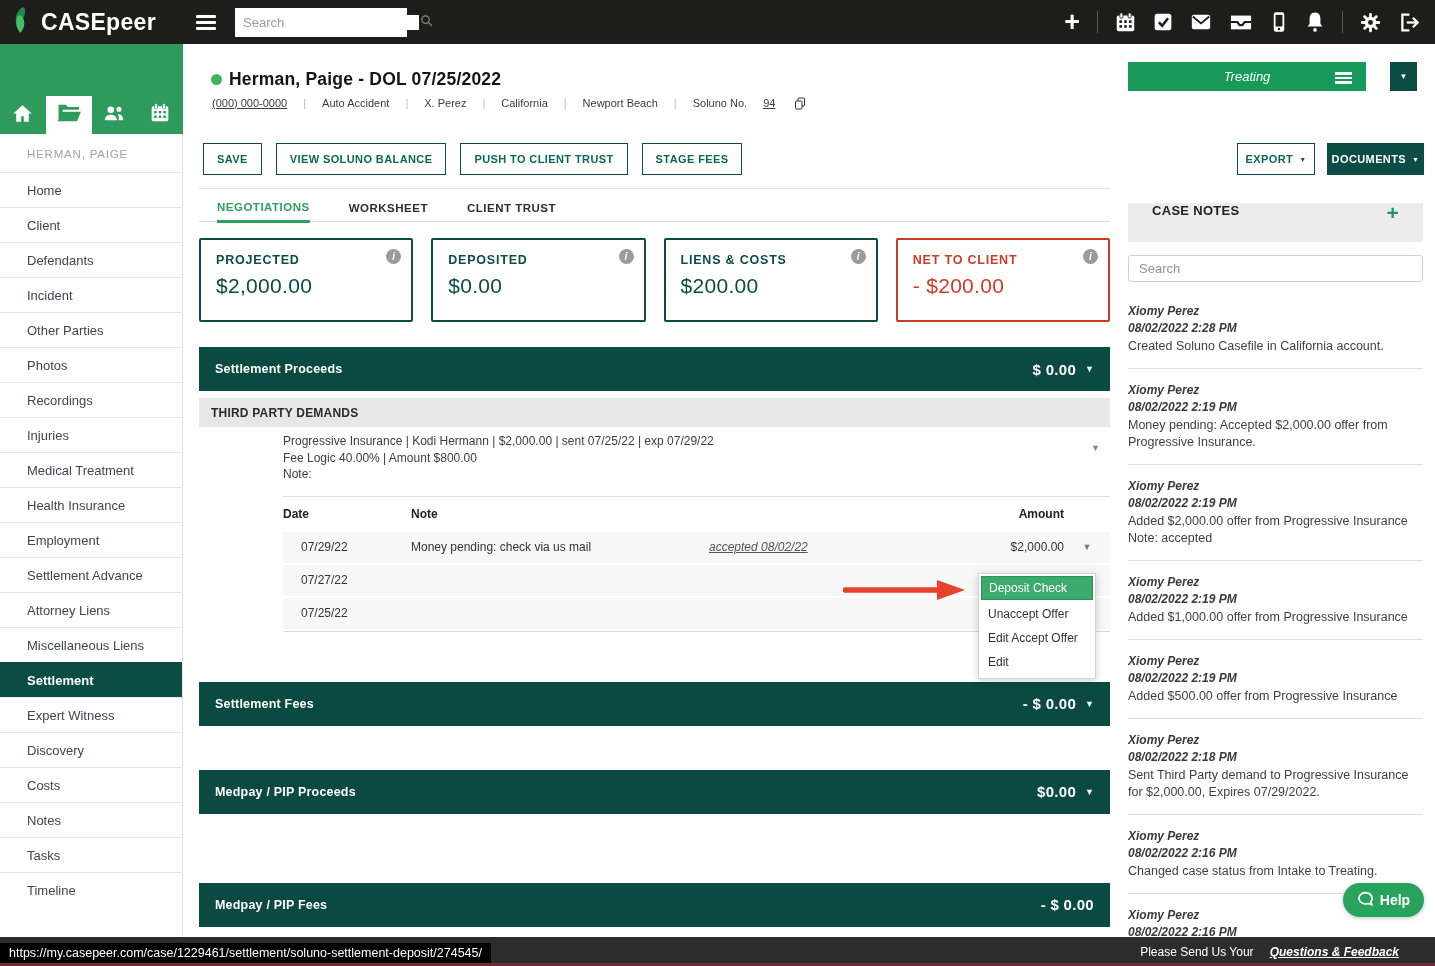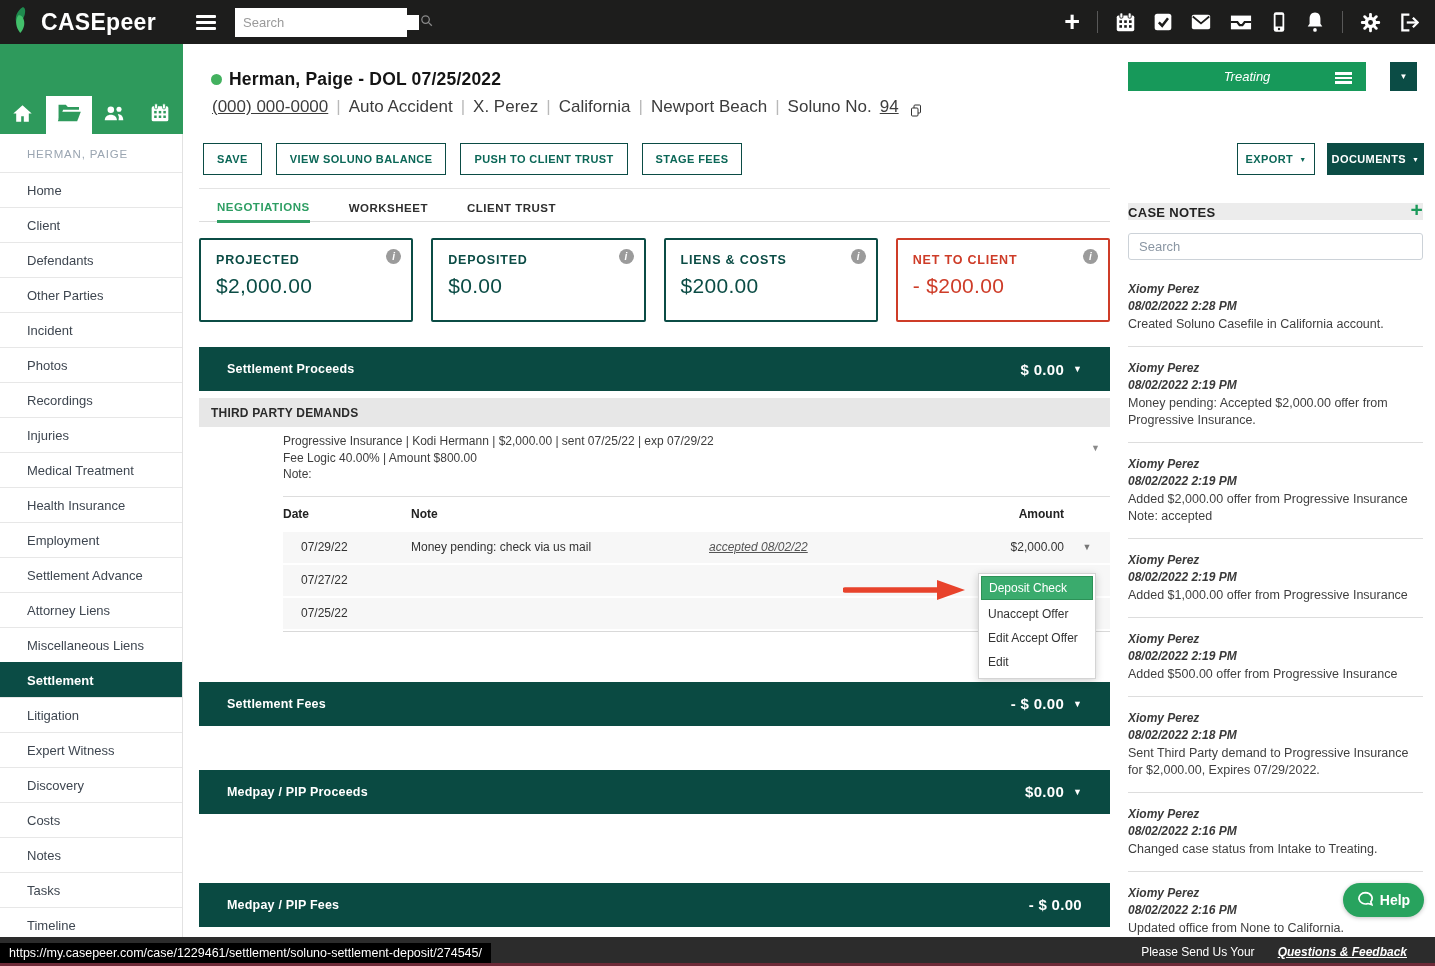--- a/index.html
+++ b/index.html
@@ -29,21 +29,21 @@
   .side-tab { flex:1; display:flex; align-items:center; justify-content:center; cursor:pointer; }
   .side-tab.active { background:#fff; }
   .side-menu { position:absolute; left:0; top:134px; width:183px; height:803px; background:#fff; border-right:1px solid #e2e2e2; z-index:20; overflow:hidden; }
   .case-label { padding:14px 0 12px 27px; color:#9aa5b1; font-size:11.5px; letter-spacing:.8px; }
   .menu-item { height:35px; display:flex; align-items:center; padding-left:27px; font-size:13px; color:#3e4650; border-top:1px solid #e7e7e7; cursor:pointer; }
   .menu-item.active { background:#0b4c45; color:#fff; font-weight:bold; border-top-color:#0b4c45; }
 
   
   .case-dot { position:absolute; left:211px; top:74px; width:11px; height:11px; border-radius:50%; background:#43b15f; }
   .case-title { position:absolute; left:229px; top:69px; font-size:17.5px; font-weight:bold; color:#141414; letter-spacing:.2px; }
-  .case-meta { position:absolute; left:212px; top:97px; font-size:17px; color:#3c3c3c; display:flex; align-items:flex-end; gap:8px; }
+  .case-meta { position:absolute; left:212px; top:97px; font-size:11px; color:#3c3c3c; display:flex; align-items:flex-start; gap:16px; }
   .case-meta .sep { color:#b9b9b9; }
   .meta-link { text-decoration:underline; cursor:pointer; }
   .soluno-no { text-decoration:underline; cursor:pointer; }
   .copy-ic { margin-left:3px; display:inline-flex; vertical-align:-1px; cursor:pointer; }
   .status-btn { position:absolute; left:1128px; top:62px; width:238px; height:29px; background:#17995a; color:#fff; display:flex; align-items:center; justify-content:center; font-size:13px; font-style:italic; cursor:pointer; }
   .status-burger { position:absolute; right:14px; top:8px; width:17px; }
   .status-burger i { display:block; height:2.4px; background:#fff; margin:2.2px 0; }
   .status-caret-btn { position:absolute; left:1390px; top:62px; width:27px; height:29px; background:#0b4c45; color:#fff; display:flex; align-items:center; justify-content:center; font-size:8px; cursor:pointer; }
 
   
@@ -63,21 +63,21 @@
   
   .main-body { position:absolute; left:199px; top:238px; width:911px; }
   .cards { display:flex; gap:18px; height:84px; }
   .card { flex:1; border:2px solid #0b4c45; border-radius:2px; position:relative; padding:13px 0 13px 15px; background:#fff; }
   .card .clabel { font-size:12.5px; font-weight:bold; letter-spacing:.8px; color:#0b4c45; }
   .card .cvalue { font-size:21px; color:#0b4c45; margin-top:7px; letter-spacing:.3px; }
   .card.negative { border-color:#ce3c28; }
   .card.negative .clabel, .card.negative .cvalue { color:#ce3c28; }
   .info-ic { position:absolute; top:9px; right:10px; width:15px; height:15px; border-radius:50%; background:#9b9b9b; color:#fff; font-size:10px; font-weight:bold; font-style:italic; display:flex; align-items:center; justify-content:center; cursor:pointer; }
 
-  .section-bar { height:44px; background:#0a4a42; color:#fff; display:flex; align-items:center; padding:0 28px; }
+  .section-bar { height:44px; background:#0a4a42; color:#fff; display:flex; align-items:center; padding:0 16px; }
   .section-bar .sb-title { font-size:12.5px; font-weight:bold; letter-spacing:.2px; }
   .sb-right { margin-left:auto; display:flex; align-items:center; gap:9px; }
   .sb-amount { font-size:15px; font-weight:bold; letter-spacing:.3px; }
   .sb-caret { font-size:9px; cursor:pointer; }
   .bar-proceeds { margin-top:25px; }
   .gray-hdr { margin-top:7px; height:29px; background:#e7e7e7; display:flex; align-items:center; padding-left:12px; font-size:12px; font-weight:bold; color:#2b2b2b; letter-spacing:.2px; }
 
   .demand-wrap { margin-left:84px; position:relative; padding-top:6px; }
   .demand-line { font-size:12px; color:#3d3d3d; line-height:16.5px; }
   .demand-caret { position:absolute; right:10px; top:16px; color:#8a8a8a; font-size:9px; cursor:pointer; }
@@ -99,39 +99,39 @@
   .bar-medfees { margin-top:69px;gap:15px; }
 
   
   .ctx-menu { position:absolute; left:978px; top:573px; width:118px; background:#fff; border:1px solid #d4d4d4; box-shadow:0 2px 8px rgba(0,0,0,.18); z-index:40; padding-bottom:4px; }
   .ctx-item { height:24px; display:flex; align-items:center; padding-left:9px; font-size:12px; color:#333; cursor:pointer; }
   .ctx-item.hl { background:#3aab6d; border:1px solid #2c9157; color:#fff; margin:2px; padding-left:7px; }
   .red-arrow { position:absolute; left:843px; top:578px; z-index:45; }
 
   
   .right-panel { position:absolute; left:1128px; top:203px; width:295px; height:734px; overflow:hidden; z-index:10; }
-  .cn-header { height:17px; background:#ececec; display:flex; align-items:flex-end; padding:0 0; font-size:13px; font-weight:bold; color:#222; letter-spacing:.3px; }
+  .cn-header { height:39px; background:#ececec; display:flex; align-items:flex-start; padding:0 24px; font-size:13px; font-weight:bold; color:#222; letter-spacing:.3px; }
   .cn-plus { margin-left:auto; color:#1c9a5b; font-size:21px; font-weight:bold; cursor:pointer; line-height:20px; }
   .cn-search { margin-top:13px; height:27px; border:1px solid #ccd2d8; border-radius:3px; display:flex; align-items:center; padding:0 10px; background:#fff; }
   .cn-search input { border:none; outline:none; width:100%; font-size:13px; color:#333; font-family:"Liberation Sans",sans-serif; }
   .cn-search input::placeholder { color:#8a96a3; }
   .notes { margin-top:21px; }
   .note { padding-bottom:13px; margin-bottom:13px; border-bottom:1px solid #ddd; }
   .note:last-child { border-bottom:none; }
   .note-author, .note-time { font-size:12px; font-weight:bold; font-style:italic; color:#3a3a3a; line-height:17px; }
   .note-body { font-size:12.5px; color:#3f3f3f; line-height:17px; margin-top:1px; white-space:pre-line; }
 
   
   .help-pill { position:absolute; left:1343px; top:883px; width:81px; height:34px; border-radius:17px; background:#28a35e; color:#fff; display:flex; align-items:center; justify-content:center; gap:6px; font-size:14px; font-weight:bold; cursor:pointer; z-index:60; box-shadow:0 1px 4px rgba(0,0,0,.25); }
 
   
   .footer { position:absolute; left:0; bottom:0; width:1435px; height:29px; background:#2c2c2c; color:#fff; display:flex; align-items:center; font-size:12px; z-index:50; }
   .f-left { display:flex; gap:25px; padding-left:28px; }
   .f-item { cursor:pointer; }
-  .f-right { margin-left:auto; padding-right:28px; display:flex; gap:23px; }
+  .f-right { margin-left:auto; padding-right:36px; display:flex; gap:16px; }
   .f-link { font-style:italic; font-weight:bold; text-decoration:underline; cursor:pointer; }
   .url-tip { position:absolute; left:0; bottom:3px; height:20px; background:#000; color:#fff; font-size:12.5px; display:flex; align-items:center; padding:2px 9px; z-index:55; }
   .bottom-line { position:absolute; left:0; bottom:0; width:1435px; height:3px; background:#6e2a38; z-index:56; }
 </style>
 </head>
 <body>
 
 <div class="app">
 
   <div class="topbar">
@@ -269,33 +269,32 @@
             </svg></span>
       </div>
     </div>
   </div>
 
   <div class="side-menu">
     <div class="case-label">HERMAN, PAIGE</div>
     <div class="menu-item">Home</div>
     <div class="menu-item">Client</div>
     <div class="menu-item">Defendants</div>
+    <div class="menu-item">Incident</div>
     <div class="menu-item">Other Parties</div>
-    <div class="menu-item">Incident</div>
     <div class="menu-item">Photos</div>
     <div class="menu-item">Recordings</div>
     <div class="menu-item">Injuries</div>
     <div class="menu-item">Medical Treatment</div>
     <div class="menu-item">Health Insurance</div>
     <div class="menu-item">Employment</div>
     <div class="menu-item">Settlement Advance</div>
     <div class="menu-item">Attorney Liens</div>
     <div class="menu-item">Miscellaneous Liens</div>
     <div class="menu-item active">Settlement</div>
-    <div class="menu-item">Litigation</div>
     <div class="menu-item">Expert Witness</div>
     <div class="menu-item">Discovery</div>
     <div class="menu-item">Costs</div>
     <div class="menu-item">Notes</div>
     <div class="menu-item">Tasks</div>
     <div class="menu-item">Timeline</div>
   </div>
 
   <span class="case-dot"></span>
   <div class="case-title">Herman, Paige - DOL 07/25/2022</div>

